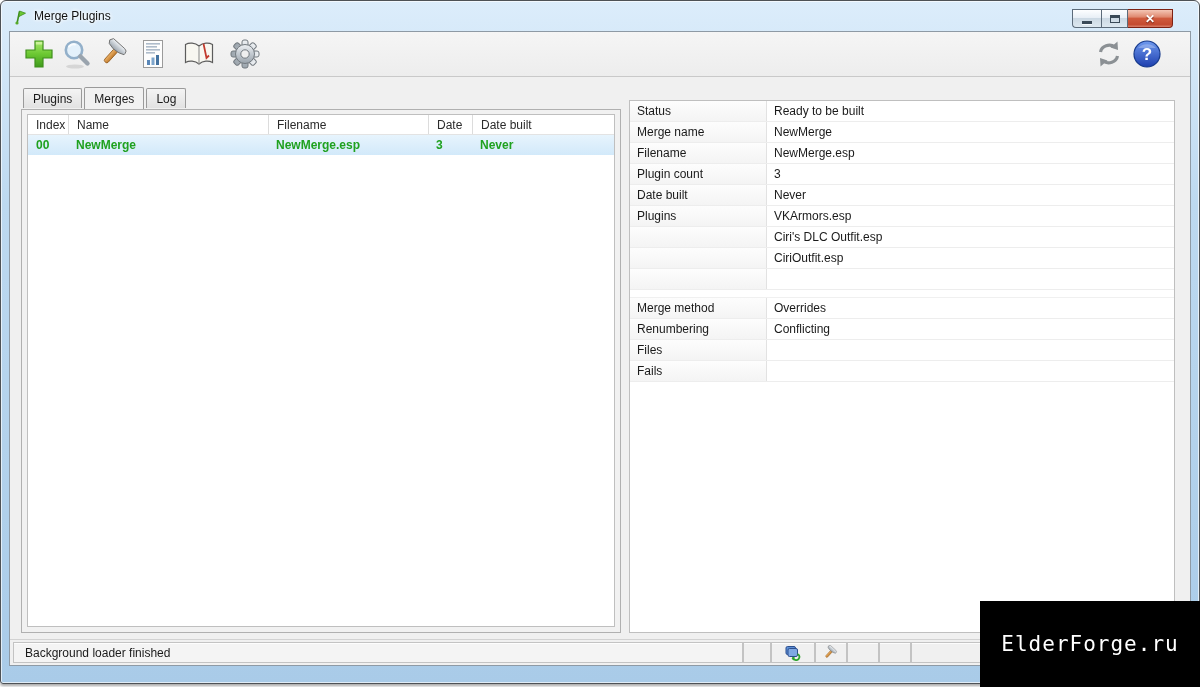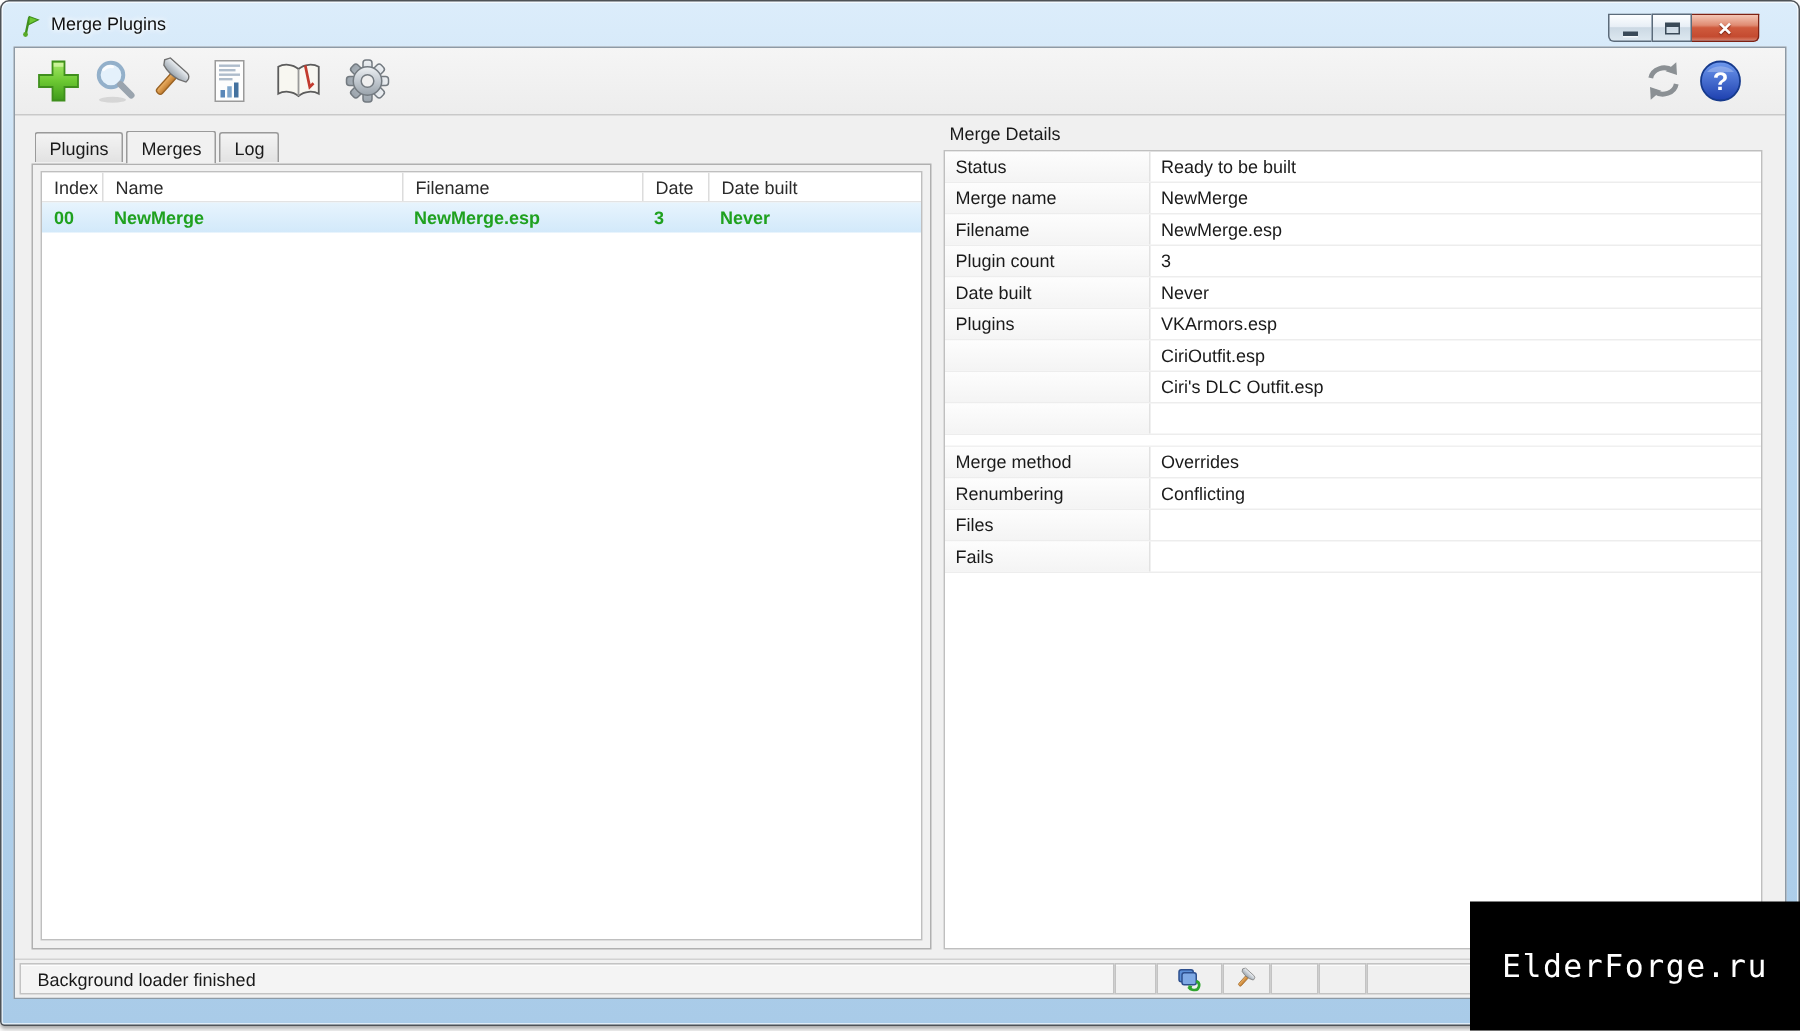--- a/index.html
+++ b/index.html
@@ -232,21 +232,20 @@
                   <div class="gcell c2">NewMerge.esp</div>
                   <div class="gcell c3">3</div>
                   <div class="gcell c4">Never</div>
                 </div>
               </div>
           </div>
         </div>
       </div>
 
       <div class="details-area">
-        <div class="details-title">Merge Details</div>
         <div class="details-grid" id="details-grid">
             <div class="drow">
               <div class="dlabel">Status</div>
               <div class="dvalue">Ready to be built</div>
             </div>
             <div class="drow">
               <div class="dlabel">Merge name</div>
               <div class="dvalue">NewMerge</div>
             </div>
             <div class="drow">
@@ -260,25 +259,25 @@
             <div class="drow">
               <div class="dlabel">Date built</div>
               <div class="dvalue">Never</div>
             </div>
             <div class="drow">
               <div class="dlabel">Plugins</div>
               <div class="dvalue">VKArmors.esp</div>
             </div>
             <div class="drow">
               <div class="dlabel"></div>
+              <div class="dvalue">Ciri's DLC Outfit.esp</div>
+            </div>
+            <div class="drow">
+              <div class="dlabel"></div>
               <div class="dvalue">CiriOutfit.esp</div>
-            </div>
-            <div class="drow">
-              <div class="dlabel"></div>
-              <div class="dvalue">Ciri's DLC Outfit.esp</div>
             </div>
             <div class="drow">
               <div class="dlabel"></div>
               <div class="dvalue"></div>
             </div>
             <div class="drow spacer"></div>
             <div class="drow">
               <div class="dlabel">Merge method</div>
               <div class="dvalue">Overrides</div>
             </div>

